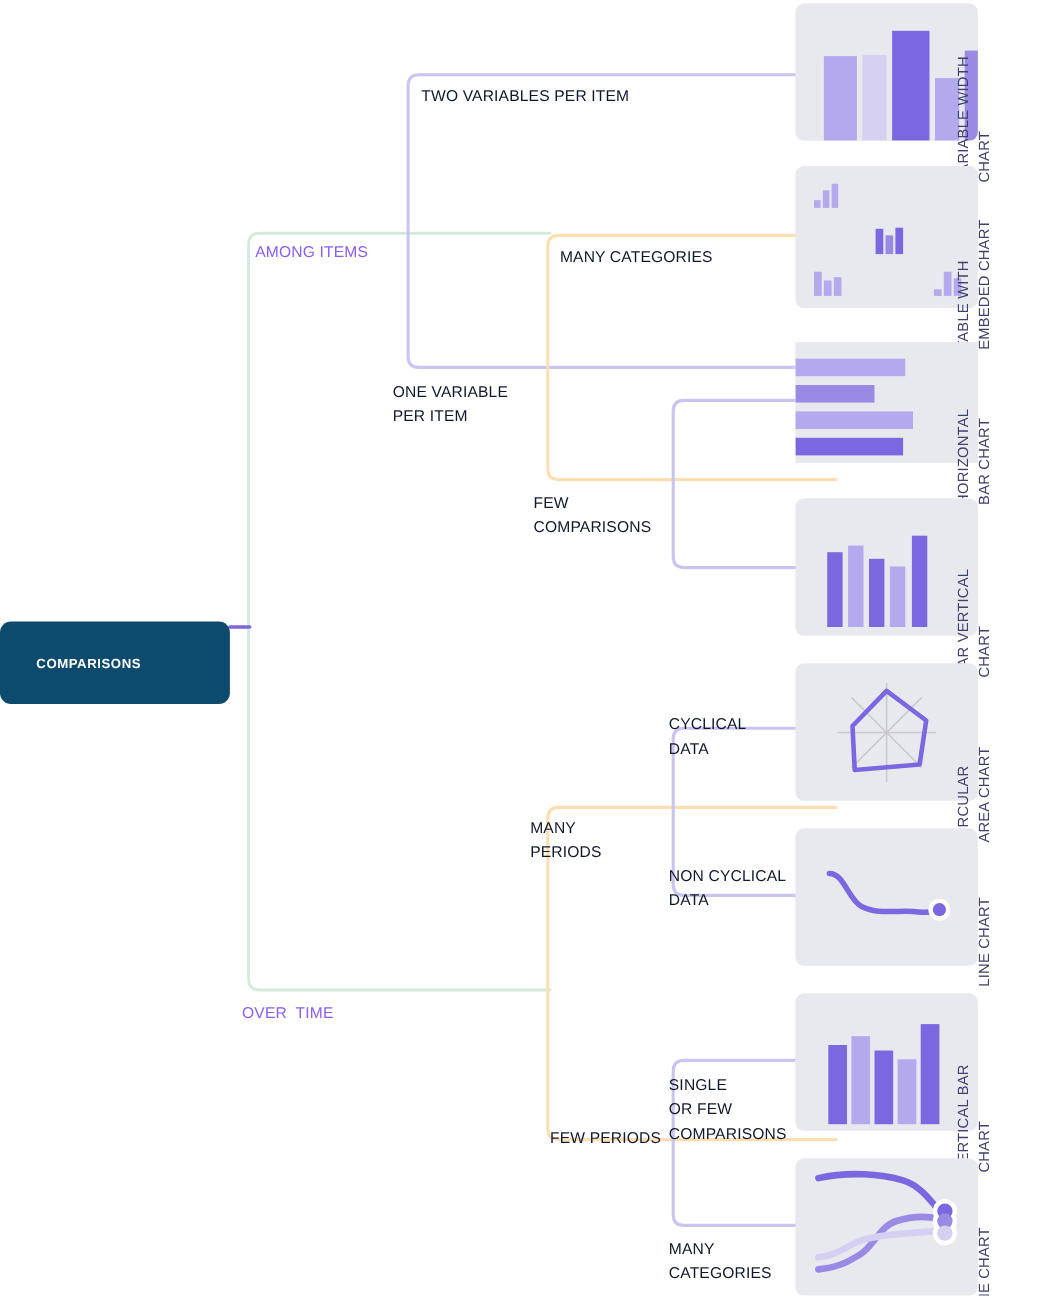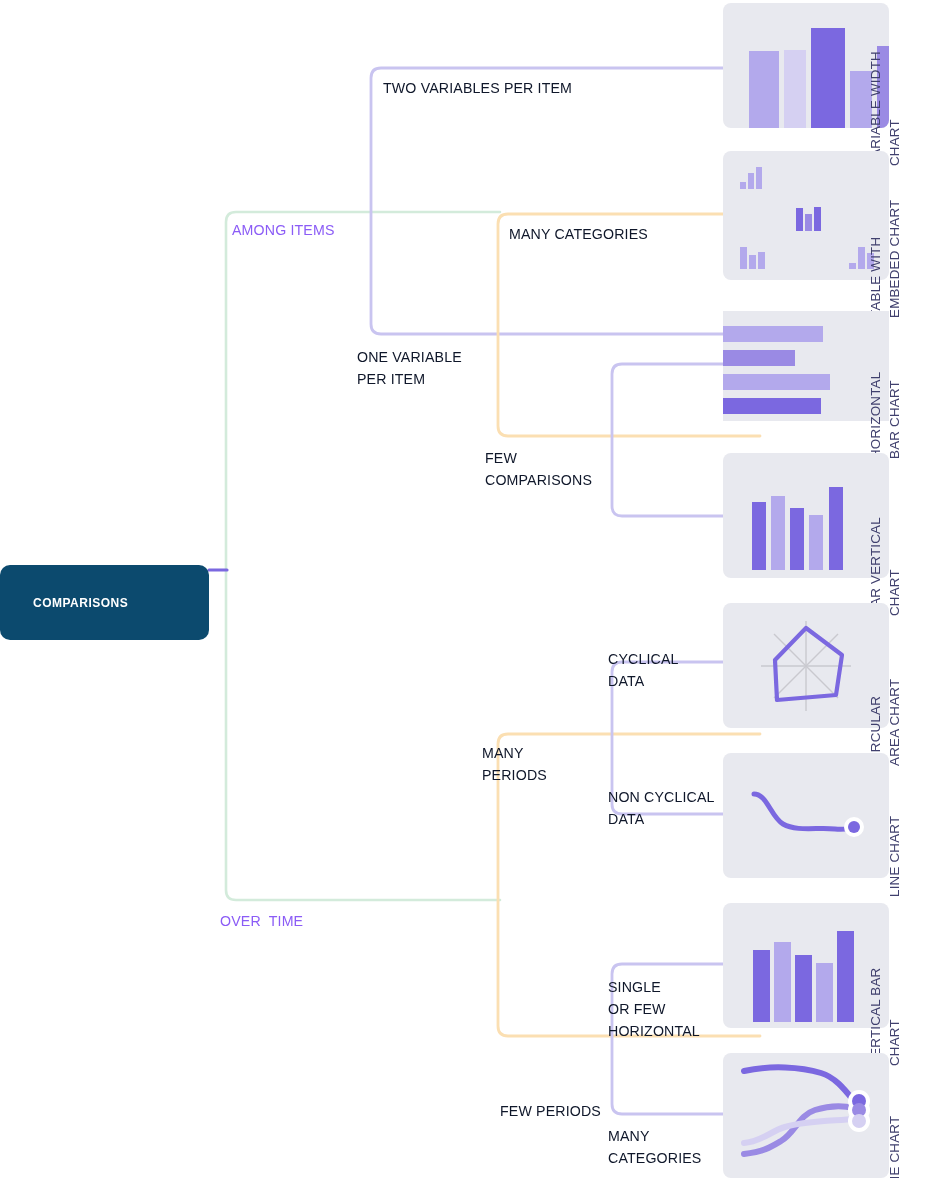--- a/index.html
+++ b/index.html
@@ -107,31 +107,31 @@
 PER ITEM</div>
 
   <div class="blabel" style="left:509px; top:223px;">MANY CATEGORIES</div>
 
   <div class="blabel ctr" style="left:485px; top:447px; width:140px;">FEW
 COMPARISONS</div>
 
   <div class="blabel ctr" style="left:482px; top:742px; width:120px;">MANY
 PERIODS</div>
 
-  <div class="blabel" style="left:500px; top:1100px;">FEW PERIODS</div>
+  <div class="blabel" style="left:500px; top:1024px;">FEW PERIODS</div>
 
   <div class="blabel ctr" style="left:608px; top:648px; width:100px;">CYCLICAL
 DATA</div>
 
   <div class="blabel" style="left:608px; top:786px;">NON CYCLICAL
 DATA</div>
 
   <div class="blabel ctr" style="left:608px; top:976px; width:120px;">SINGLE
 OR FEW
-HORIZONTAL</div>
+COMPARISONS</div>
 
   <div class="blabel ctr" style="left:608px; top:1125px; width:110px;">MANY
 CATEGORIES</div>
 
   <div class="card" style="left:723px; top:3px; width:166px; height:125px;">
     <svg width="166" height="125" viewBox="0 0 166 125" xmlns="http://www.w3.org/2000/svg">
       <rect x="26" y="48" width="30" height="77" fill="#b3a9ec"></rect>
       <rect x="61" y="47" width="22" height="78" fill="#d5d0f2"></rect>
       <rect x="88" y="25" width="34" height="100" fill="#7b68e0"></rect>
       <rect x="127" y="68" width="22" height="57" fill="#b3a9ec"></rect>

